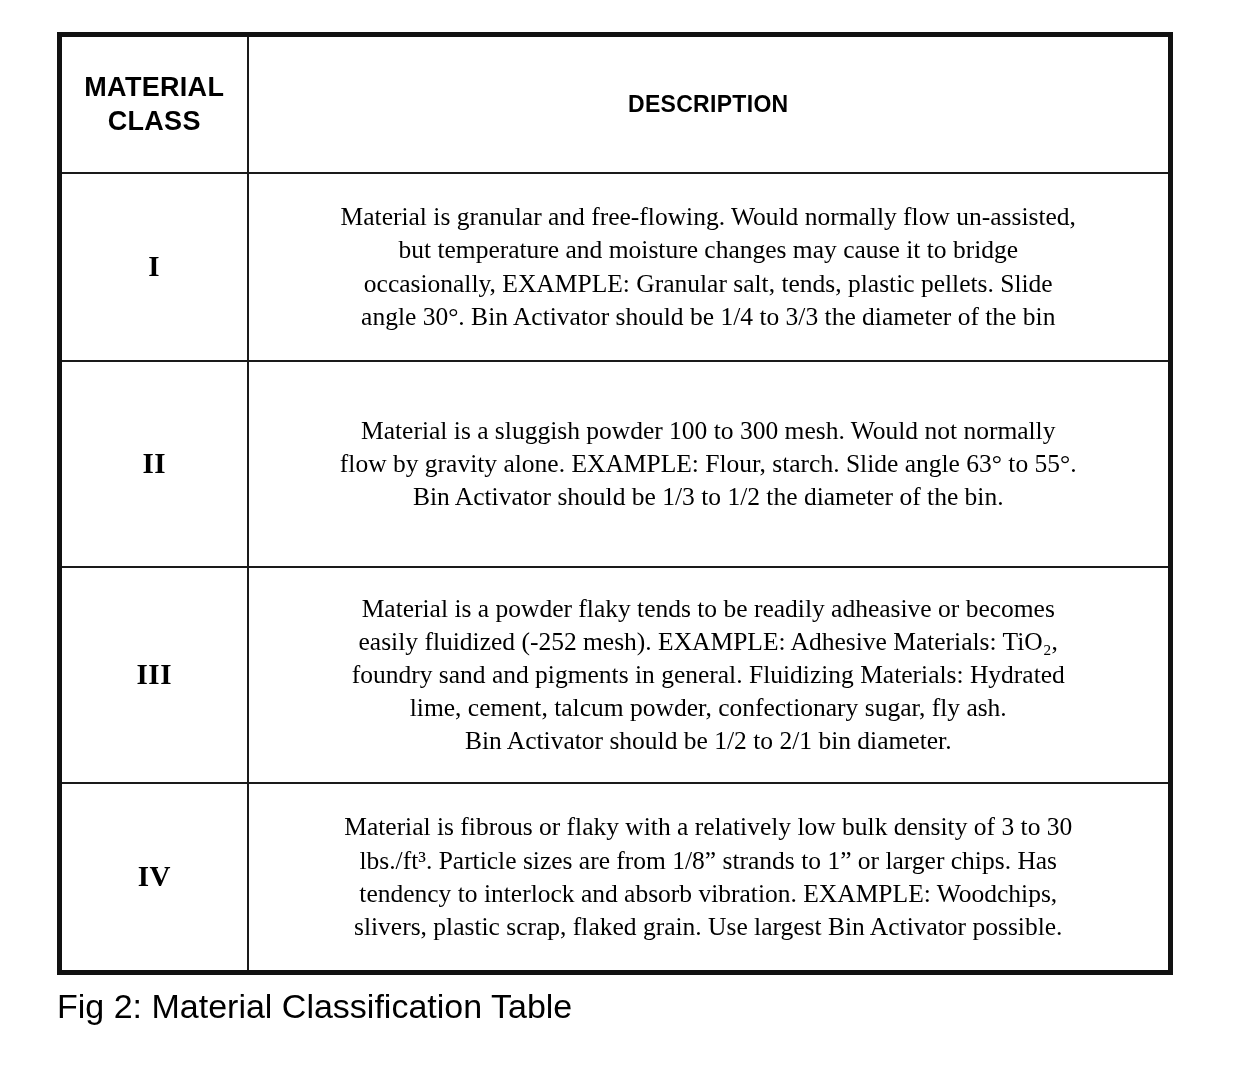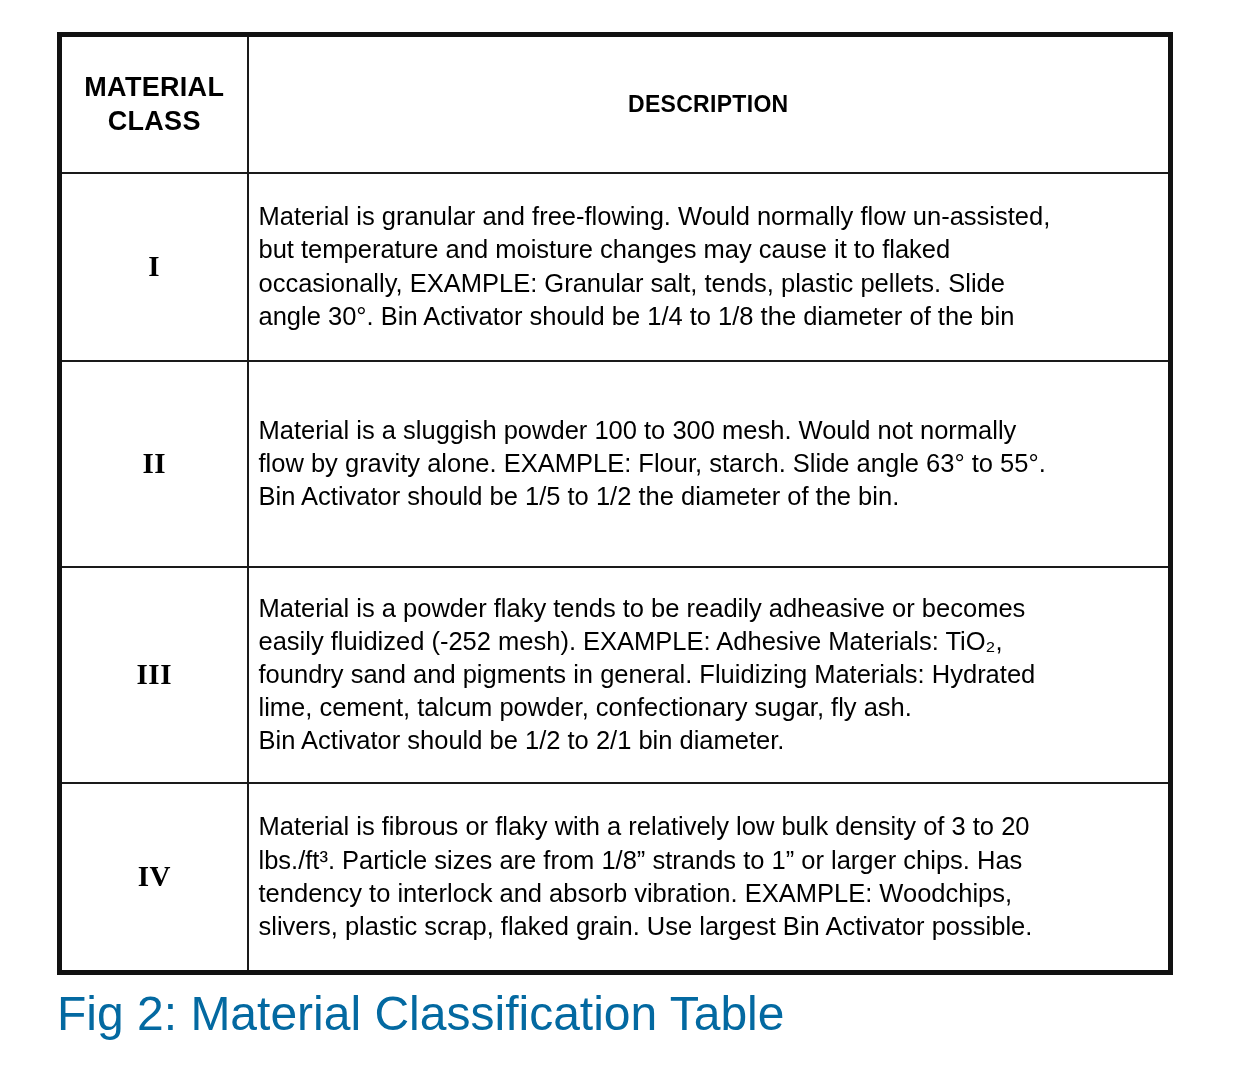--- a/index.html
+++ b/index.html
@@ -74,46 +74,46 @@
   td.class-cell {
     text-align: center;
     font-family: "Liberation Serif", serif;
     font-weight: bold;
     font-size: 29px;
     letter-spacing: 0.5px;
   }
 
   
   td.desc-cell {
-    text-align: left;
+    text-align: center;
     font-size: 25.5px;
     line-height: 1.30;
     padding: 10px 14px;
-    font-family: Liberation Sans, sans-serif;
+    font-family: Liberation Serif, serif;
   }
   td.desc-cell p {
     margin: 0;
   }
 
   
   tr.row-I   { height: 188px; }
   tr.row-II  { height: 206px; }
   tr.row-III { height: 216px; }
   tr.row-IV  { height: 190px; }
 
   
   .caption {
     position: absolute;
     left: 57px;
     top: 988px;
-    font-size: 48px;
+    font-size: 34px;
     line-height: 1.1;
     font-family: "Liberation Sans", sans-serif;
     font-weight: normal;
-    color: #0369a1;
+    color: #000000;
     white-space: nowrap;
   }
 </style>
 </head>
 <body>
 
 <div class="page">
 
   <div class="table-wrap">
     <table class="mat-table">
@@ -129,50 +129,50 @@
           </th>
           <th class="hdr-desc">DESCRIPTION</th>
         </tr>
       </thead>
       <tbody>
 
         <tr class="row-I">
           <td class="class-cell">I</td>
           <td class="desc-cell">
             <p>Material is granular and free-flowing. Would normally flow un-assisted,</p>
-            <p>but temperature and moisture changes may cause it to flaked</p>
+            <p>but temperature and moisture changes may cause it to bridge</p>
             <p>occasionally, EXAMPLE: Granular salt, tends, plastic pellets. Slide</p>
-            <p>angle 30°. Bin Activator should be 1/4 to 1/8 the diameter of the bin</p>
+            <p>angle 30°. Bin Activator should be 1/4 to 3/3 the diameter of the bin</p>
           </td>
         </tr>
 
         <tr class="row-II">
           <td class="class-cell">II</td>
           <td class="desc-cell">
             <p>Material is a sluggish powder 100 to 300 mesh. Would not normally</p>
             <p>flow by gravity alone. EXAMPLE: Flour, starch. Slide angle 63° to 55°.</p>
-            <p>Bin Activator should be 1/5 to 1/2 the diameter of the bin.</p>
+            <p>Bin Activator should be 1/3 to 1/2 the diameter of the bin.</p>
           </td>
         </tr>
 
         <tr class="row-III">
           <td class="class-cell">III</td>
           <td class="desc-cell">
             <p>Material is a powder flaky tends to be readily adheasive or becomes</p>
             <p>easily fluidized (-252 mesh). EXAMPLE: Adhesive Materials: TiO₂,</p>
             <p>foundry sand and pigments in general. Fluidizing Materials: Hydrated</p>
             <p>lime, cement, talcum powder, confectionary sugar, fly ash.</p>
             <p>Bin Activator should be 1/2 to 2/1 bin diameter.</p>
           </td>
         </tr>
 
         <tr class="row-IV">
           <td class="class-cell">IV</td>
           <td class="desc-cell">
-            <p>Material is fibrous or flaky with a relatively low bulk density of 3 to 20</p>
+            <p>Material is fibrous or flaky with a relatively low bulk density of 3 to 30</p>
             <p>lbs./ft³. Particle sizes are from 1/8” strands to 1” or larger chips. Has</p>
             <p>tendency to interlock and absorb vibration. EXAMPLE: Woodchips,</p>
             <p>slivers, plastic scrap, flaked grain. Use largest Bin Activator possible.</p>
           </td>
         </tr>
 
       </tbody>
     </table>
   </div>
 

